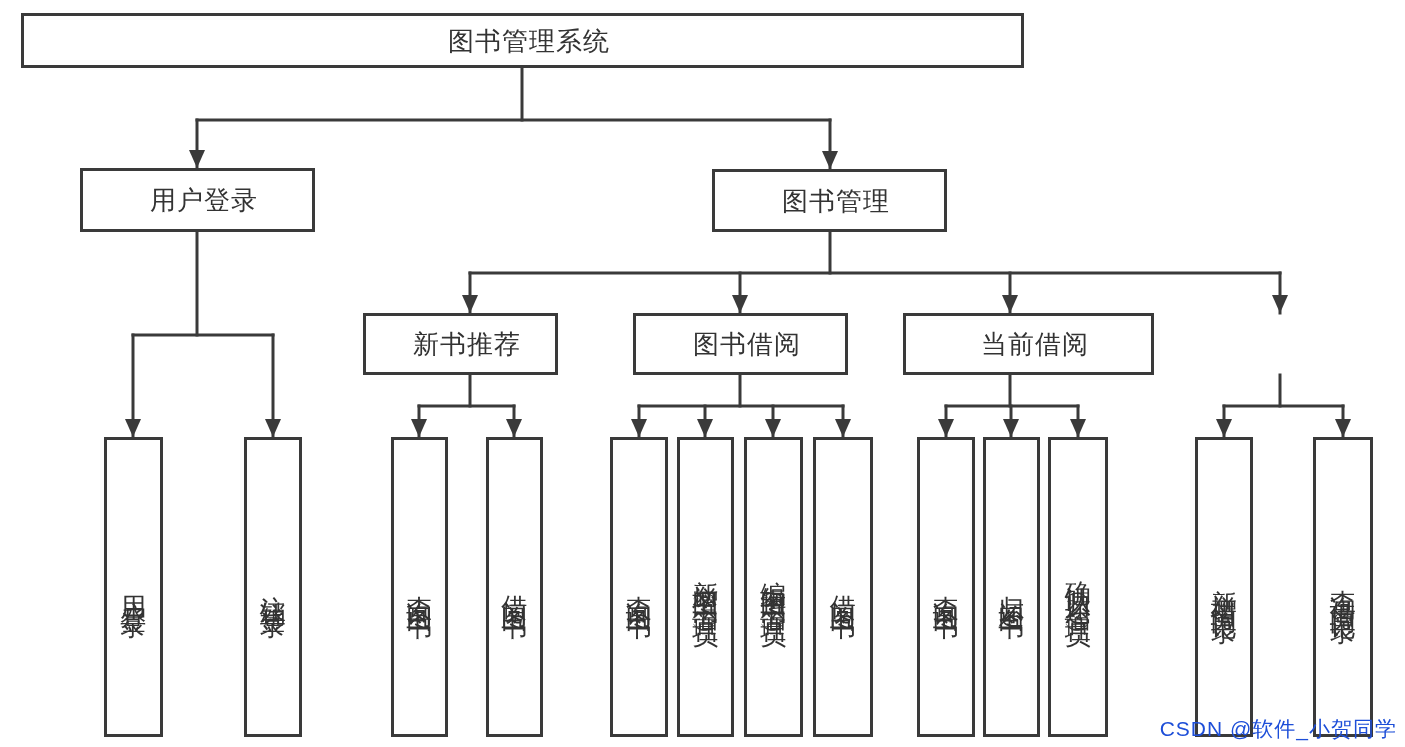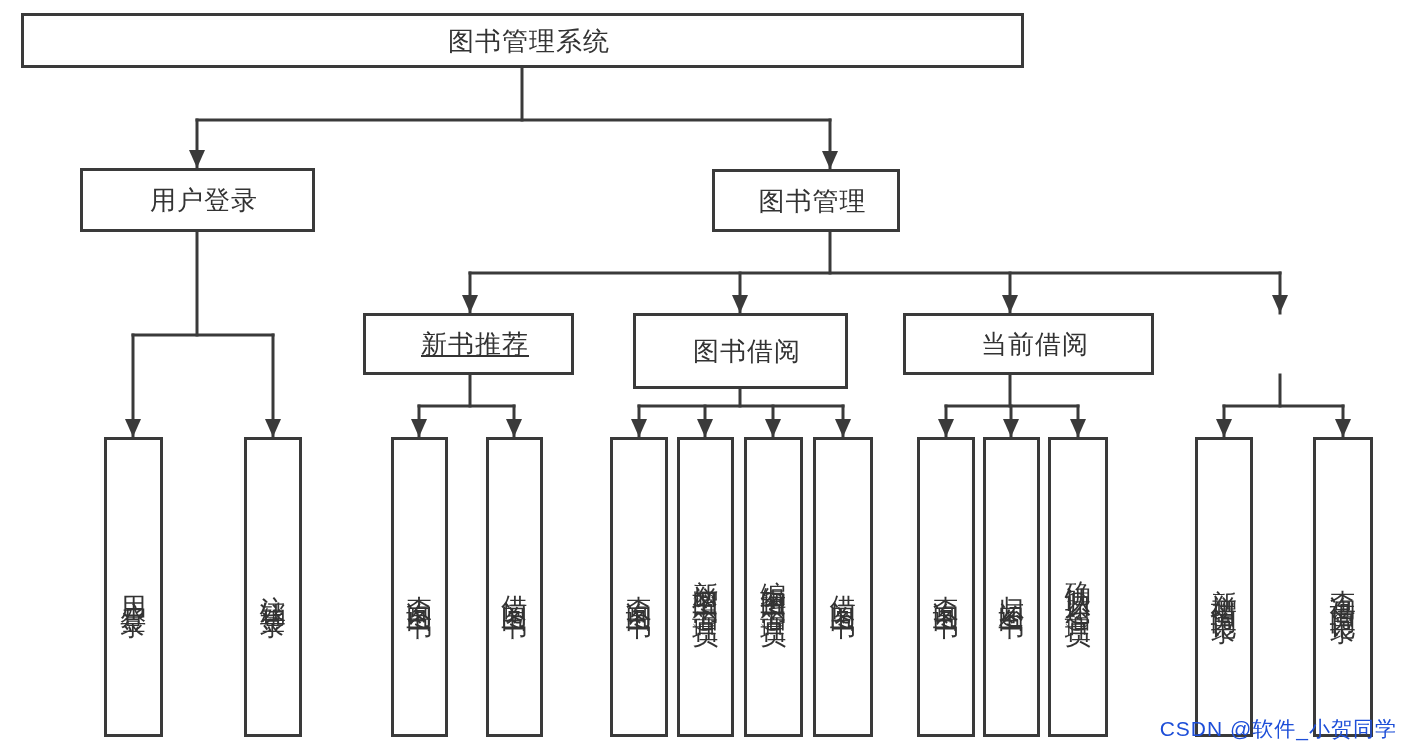--- a/index.html
+++ b/index.html
@@ -117,24 +117,24 @@
       <path d="M1280 375 V 406"></path>
       <path d="M1224 406 H 1343"></path>
       <path d="M1224 406 V 437" marker-end="url(#arrowhead)"></path>
       <path d="M1343 406 V 437" marker-end="url(#arrowhead)"></path>
     </g>
   </svg>
 
   <div class="node" style="left:21px; top:13px; width:1003px; height:55px;">图书管理系统</div>
 
   <div class="node" style="left:80px; top:168px; width:235px; height:64px;">用户登录</div>
-  <div class="node" style="left:712px; top:169px; width:188px; height:63px;">图书管理</div>
+  <div class="node" style="left:712px; top:169px; width:235px; height:63px;">图书管理</div>
 
-  <div class="node" style="left:363px; top:313px; width:211px; height:62px;text-decoration:underline;">新书推荐</div>
-  <div class="node" style="left:633px; top:313px; width:215px; height:76px;">图书借阅</div>
+  <div class="node" style="left:363px; top:313px; width:195px; height:62px;">新书推荐</div>
+  <div class="node" style="left:633px; top:313px; width:215px; height:62px;">图书借阅</div>
   <div class="node" style="left:903px; top:313px; width:251px; height:62px;">当前借阅</div>
 
   <div class="leaf" style="left:104px; top:437px; width:59px; height:300px;">
     <span class="vtext">用户登录</span>
   </div>
   <div class="leaf" style="left:244px; top:437px; width:58px; height:300px;">
     <span class="vtext">注销登录</span>
   </div>
 
   <div class="leaf" style="left:391px; top:437px; width:57px; height:300px;">

